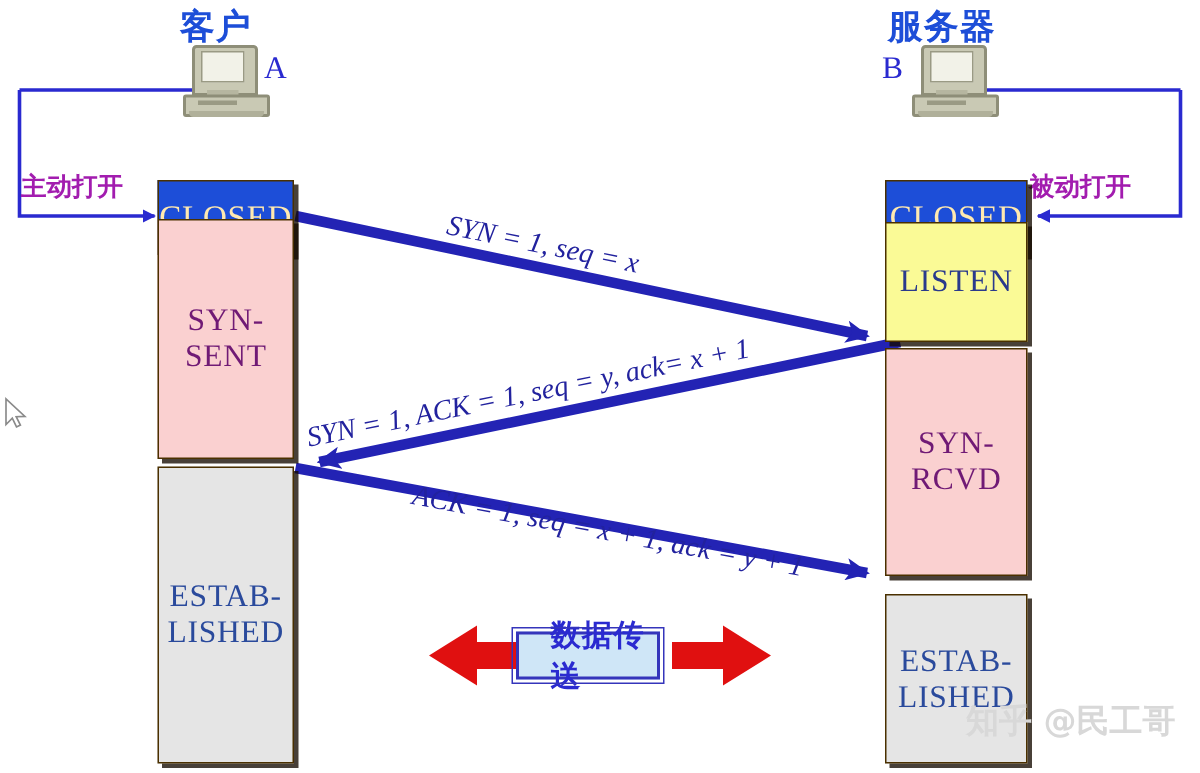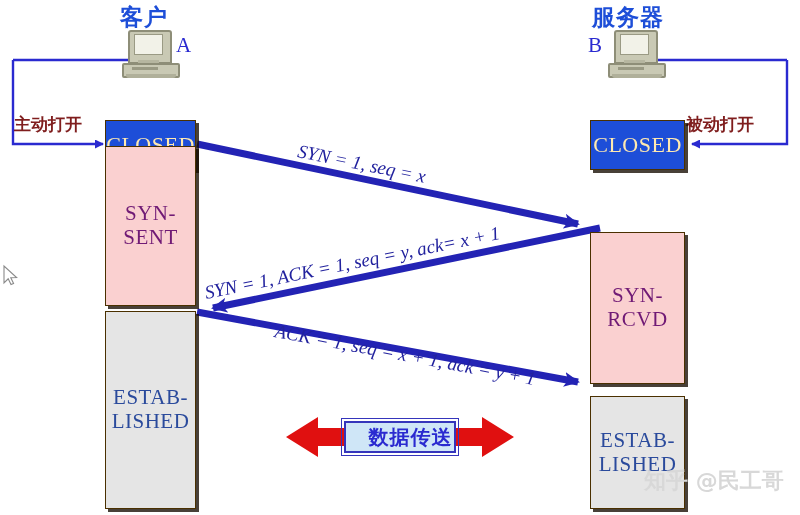--- a/index.html
+++ b/index.html
@@ -73,21 +73,21 @@
     white-space:pre-line;
   }
   .st-closed{background:#1d4ed8;color:#ffe9b0;font-size:22px;margin-top:28px;}
   .st-pink{background:#fad0d0;color:#701a75;}
   .st-yellow{background:#fafa96;color:#2a3a8c;}
   .st-green{background:#e5e5e5;color:#2a4a9c;}
 
   
   .open-label{
     position:absolute;
-    color:#7f1d1d;
+    color:#a21caf;
     font-family:"DejaVu Sans", sans-serif;
     font-size:17px;
     font-weight:bold;
     white-space:nowrap;
   }
 
   
   .msg-label{
     position:absolute;
     color:#22229e;
@@ -197,26 +197,27 @@
   <div class="open-label" style="left:14px;top:113px;">主动打开</div>
   <div class="open-label" style="left:686px;top:113px;">被动打开</div>
 
   <div class="state-box st-closed" style="left:105px;top:92px;width:91px;height:50px;">CLOSED</div>
   <div class="state-box st-pink" style="left:105px;top:146px;width:91px;height:160px;">SYN-
 SENT</div>
   <div class="state-box st-green" style="left:105px;top:311px;width:91px;height:198px;">ESTAB-
 LISHED</div>
 
   <div class="state-box st-closed" style="left:590px;top:92px;width:95px;height:50px;">CLOSED</div>
+  <div class="state-box st-yellow" style="left:590px;top:148px;width:95px;height:80px;">LISTEN</div>
   <div class="state-box st-pink" style="left:590px;top:232px;width:95px;height:152px;">SYN-
 RCVD</div>
   <div class="state-box st-green" style="left:590px;top:396px;width:95px;height:113px;">ESTAB-
 LISHED</div>
 
   <div class="msg-label" style="left:298px;top:140px;transform:rotate(11.5deg);">SYN = 1, seq = x</div>
   <div class="msg-label" style="left:205px;top:282px;transform:rotate(-11.5deg);">SYN = 1, ACK = 1, seq = y, ack= x + 1</div>
   <div class="msg-label" style="left:275px;top:320px;transform:rotate(10.5deg);">ACK = 1, seq = x + 1, ack = y + 1</div>
 
-  <div class="dt-box" style="left:344px;top:421px;width:112px;height:32px;padding-left:21px;">数据传送</div>
+  <div class="dt-box" style="left:344px;top:421px;width:96px;height:32px;padding-left:21px;">数据传送</div>
 
   <div class="watermark" style="left:644px;top:466px;">知乎 @民工哥</div>
 
 </div>
 
 </body></html>

